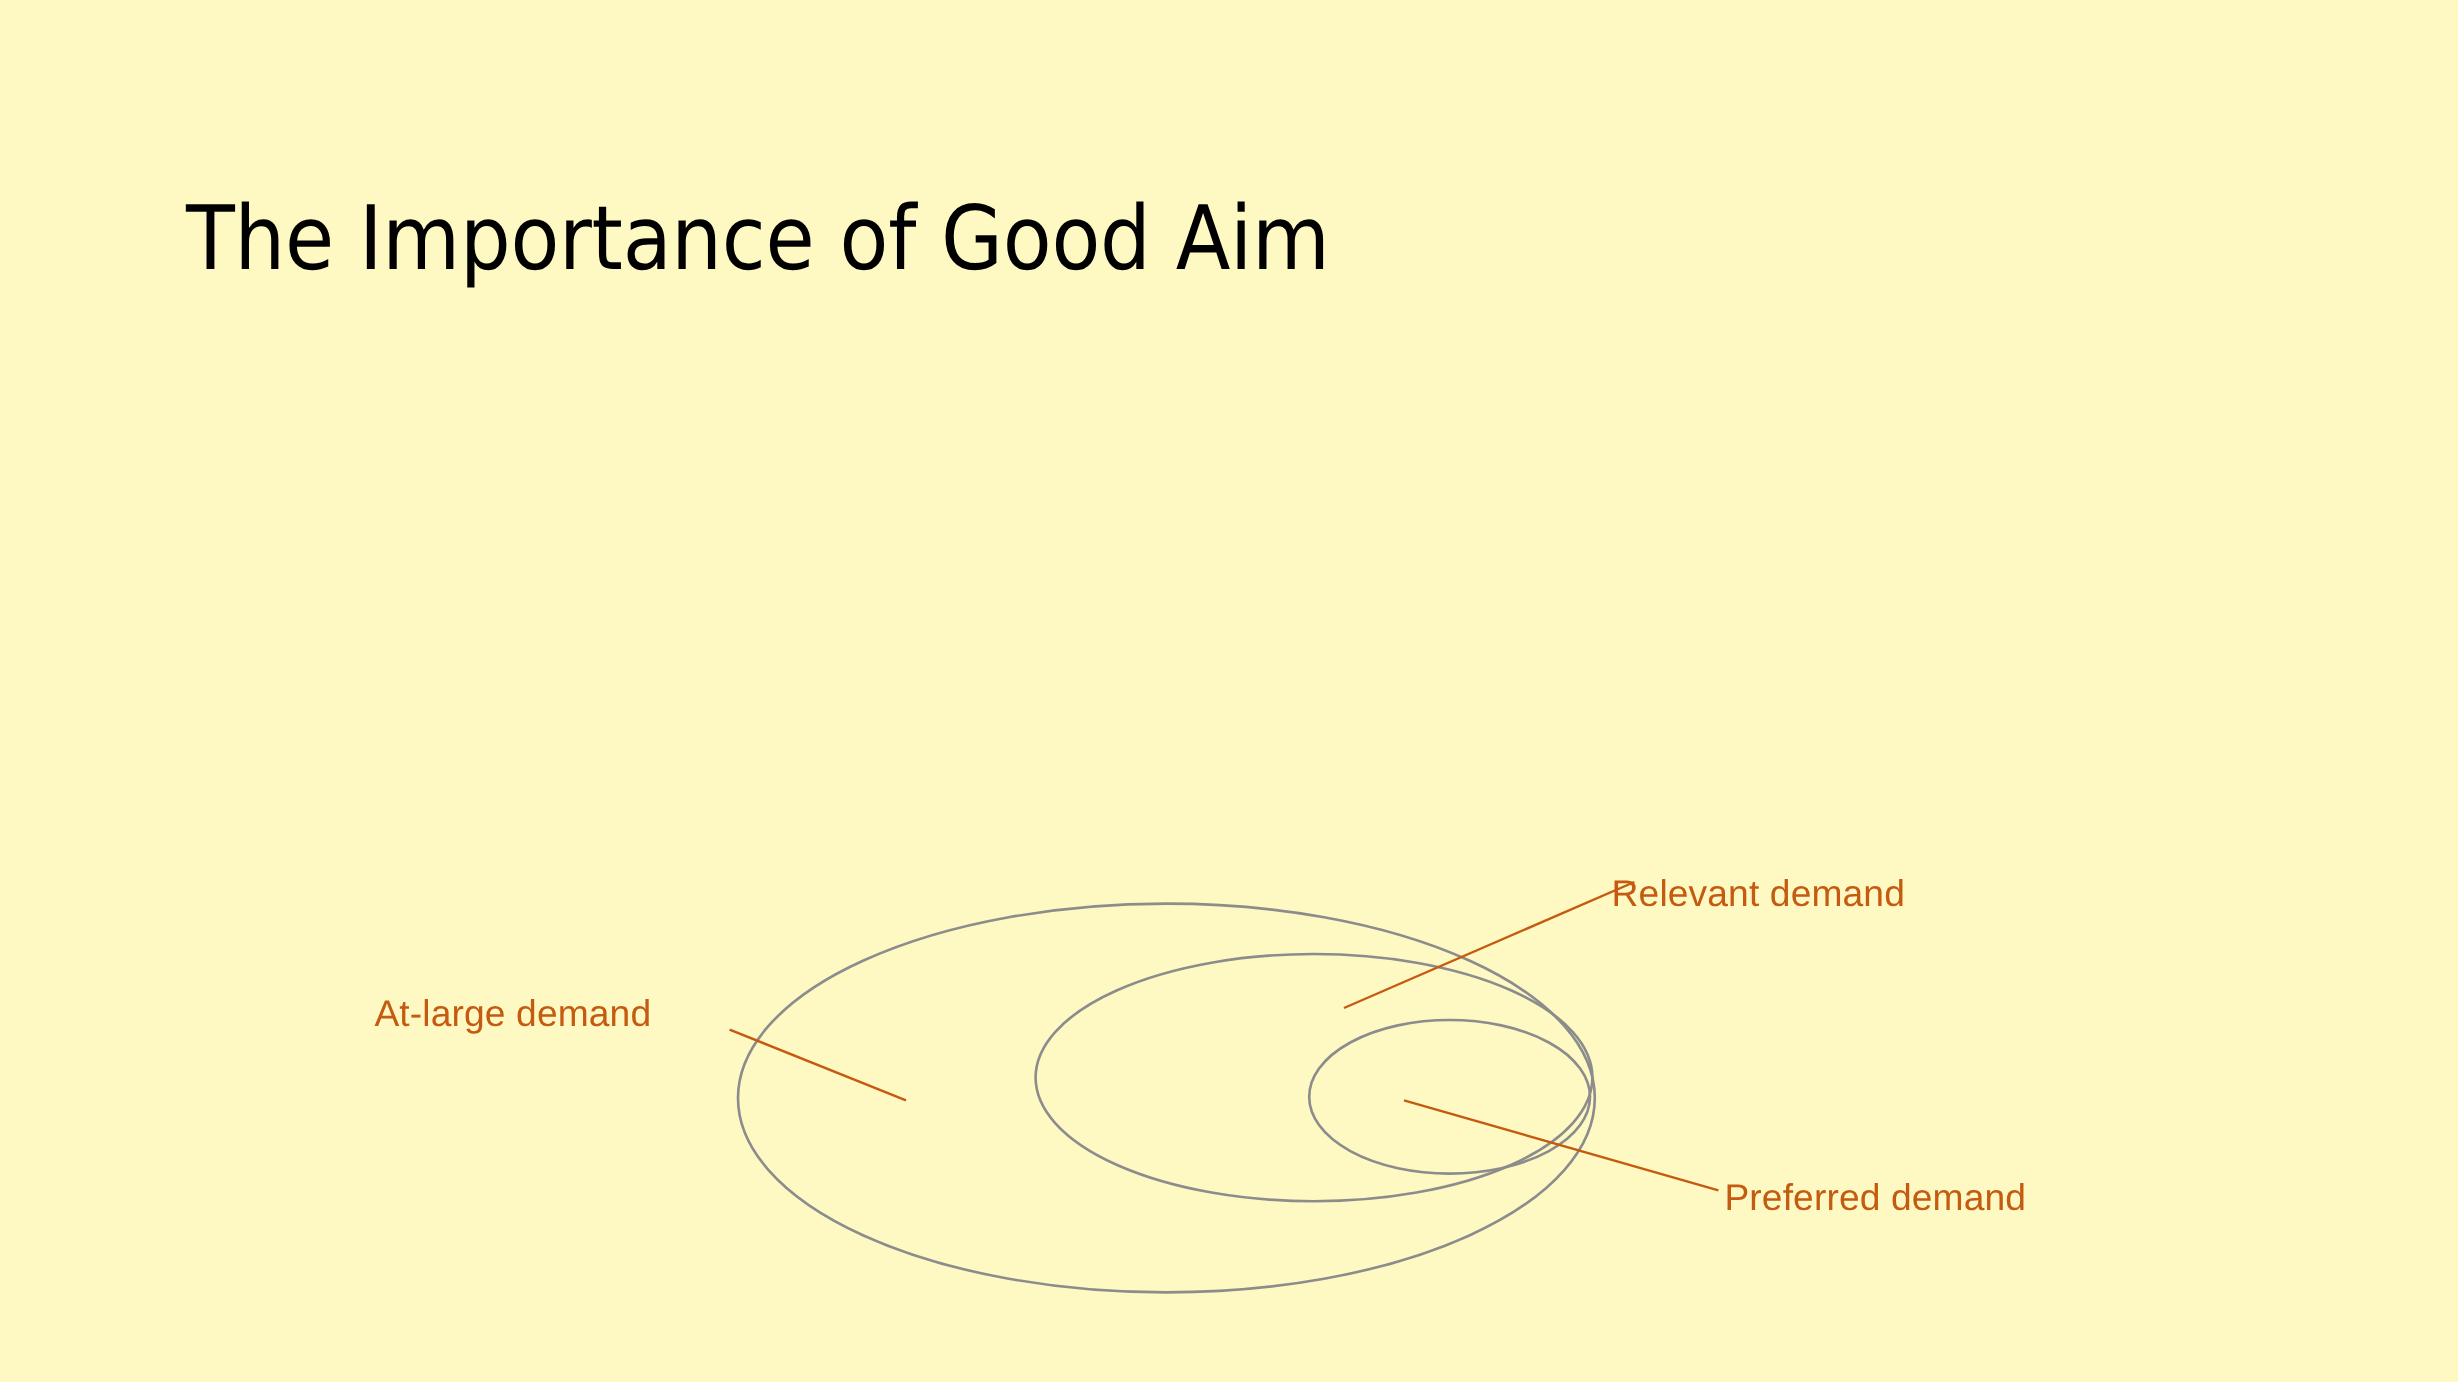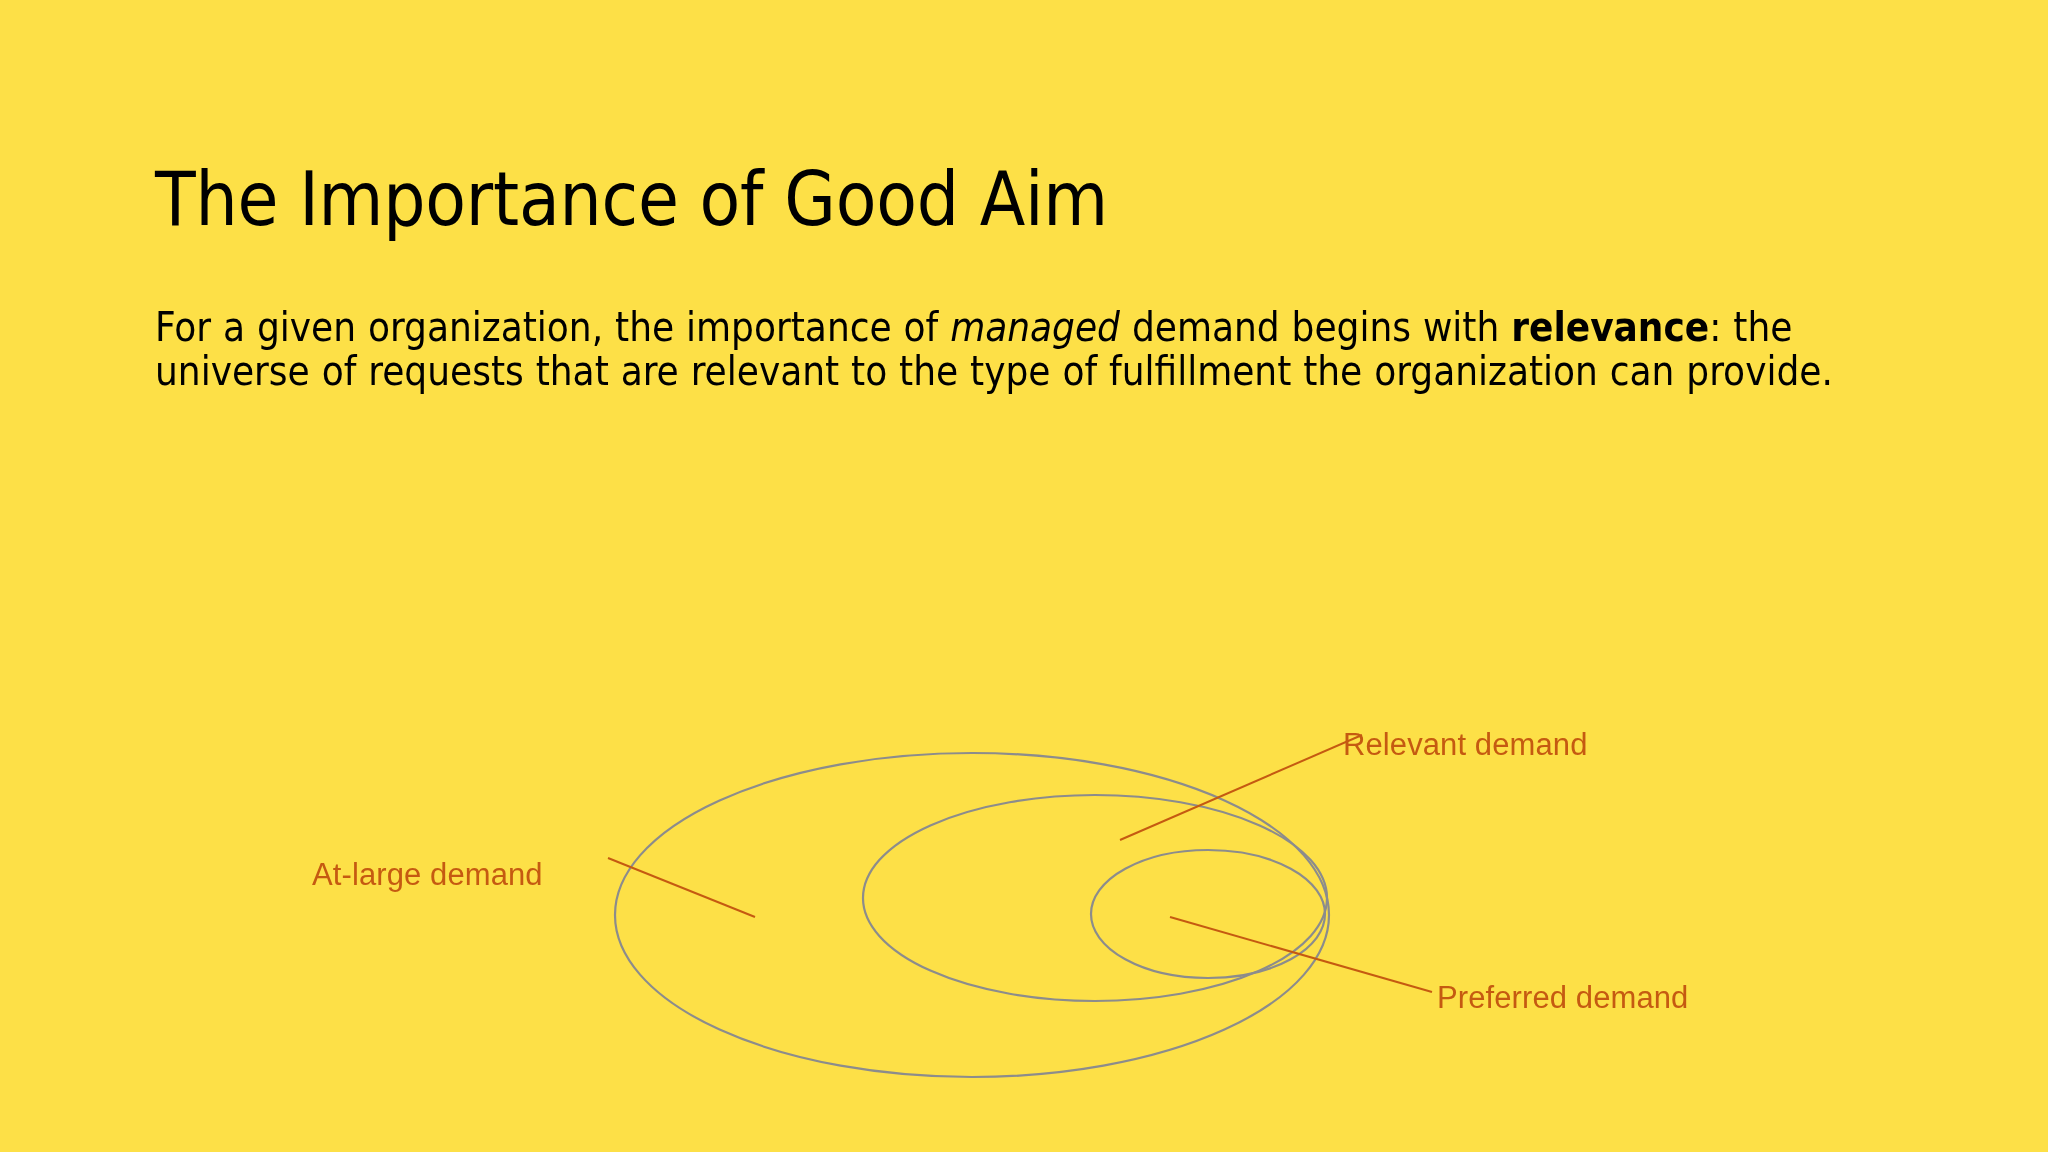--- a/index.html
+++ b/index.html
@@ -13,21 +13,21 @@
     height: 1152px;
     overflow: hidden;
     font-family: "DejaVu Sans Condensed", "Liberation Sans Narrow", "Liberation Sans", sans-serif;
     -webkit-font-smoothing: antialiased;
   }
 
   .slide {
     position: relative;
     width: 2048px;
     height: 1152px;
-    background: #fde047;
+    background: #fef9c3;
     box-sizing: border-box;
   }
 
   
   .slide-title {
     position: absolute;
     left: 155px;
     top: 110px;
     width: 1700px;
     font-size: 74px;
@@ -87,33 +87,32 @@
 
   .diagram-label {
     position: absolute;
     font-size: 31px;
     font-family: "Liberation Sans", "DejaVu Sans", sans-serif;
     font-weight: 400;
     color: #c55a11;
     white-space: nowrap;
     letter-spacing: 0.1px;
   }
-  #label-at-large  { left: 312px;  top: 857px; }
+  #label-at-large  { left: 312px;  top: 827px; }
   #label-relevant  { left: 1343px; top: 727px; }
   #label-preferred { left: 1437px; top: 980px; }
 </style>
 </head>
 <body>
 
 <div class="slide">
 
   <h1 class="slide-title">The Importance of Good Aim</h1>
 
   <div class="body-block">
-    <p class="para"><span>For a given organization, the importance of </span><em>managed</em><span> demand begins with </span><strong>relevance</strong><span>: the universe of requests that are relevant to the type of fulfillment the organization can provide.</span></p>
   </div>
 
   <div class="diagram">
     <svg viewBox="0 0 2048 1152" xmlns="http://www.w3.org/2000/svg">
       <g>
         <ellipse class="ellipse-shape" cx="972" cy="915" rx="357" ry="162"></ellipse>
         <ellipse class="ellipse-shape" cx="1095" cy="898" rx="232" ry="103"></ellipse>
         <ellipse class="ellipse-shape" cx="1208" cy="914" rx="117" ry="64"></ellipse>
       </g>
       <g>

